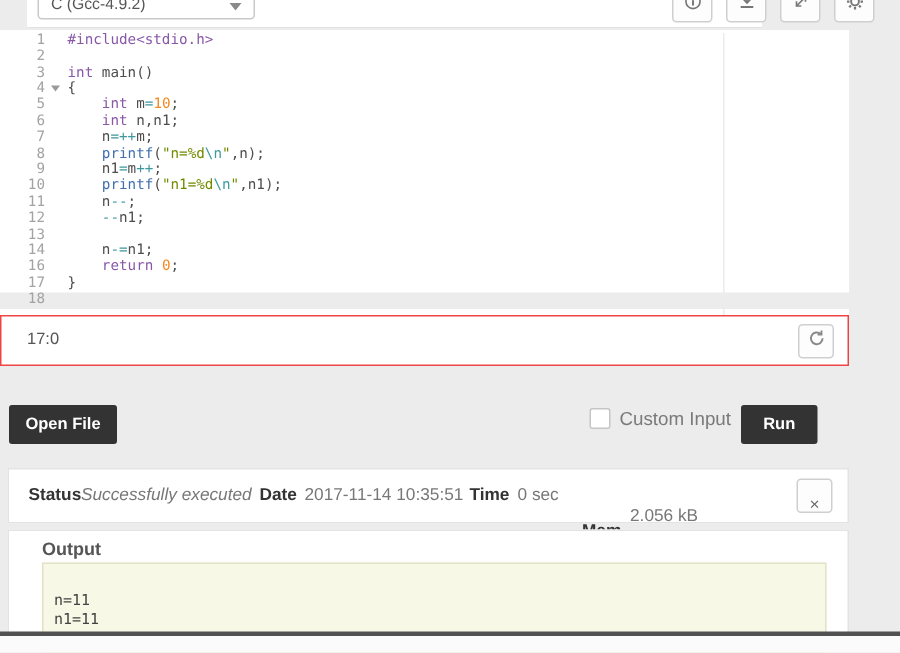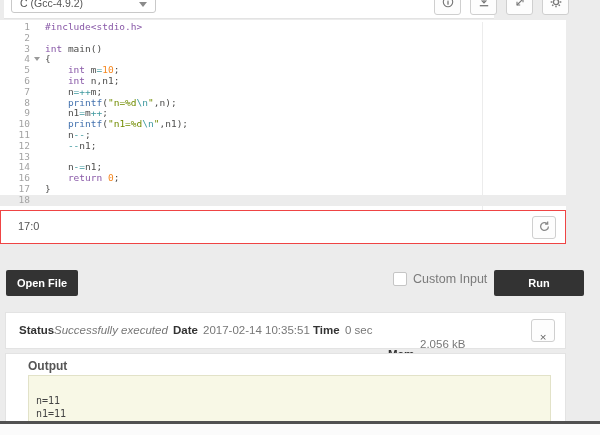--- a/index.html
+++ b/index.html
@@ -1,20 +1,20 @@
 <!DOCTYPE html>
 <html><head>
 <meta charset="utf-8">
 <style>
   * { margin:0; padding:0; box-sizing:border-box; }
   body { font-family:"Liberation Sans", sans-serif; background:#fff; }
   .page { position:relative; width:600px; height:435px; background:#ececec; overflow:hidden; }
 
   
-  .toolbar { position:absolute; left:4px; top:0; width:490px; height:19px; background:#fff; border-bottom:1px solid #e3e3e3; }
+  .toolbar { position:absolute; left:18px; top:0; width:490px; height:19px; background:#fff; border-bottom:1px solid #e3e3e3; }
   .lang-select { position:absolute; left:7px; top:-8px; width:145px; height:21px; background:#fff; border:1px solid #c9c9c9; border-radius:3px; display:flex; align-items:flex-end; padding:0 8px 3px 8px; font-size:10.5px; color:#555; }
   .caret-down { position:absolute; right:8px; bottom:5px; width:0; height:0; border-left:4px solid transparent; border-right:4px solid transparent; border-top:5px solid #8a8a8a; }
   .icon-btn { position:absolute; top:-7px; width:27px; height:22px; background:#fdfdfd; border:1px solid #cfcfcf; border-radius:3px; display:flex; align-items:flex-end; justify-content:center; padding-bottom:2px; cursor:pointer; }
   .icon-btn svg { width:12px; height:12px; }
 
   
   .editor { position:absolute; left:0; top:20px; width:566px; height:202px; background:#fff; font-family:"DejaVu Sans Mono", monospace; font-size:9.5px; }
   .ruler { position:absolute; left:482px; top:2px; width:1px; height:197px; background:#ececec; }
   .lines { position:absolute; left:0; top:2px; right:0; }
   .crow { display:flex; height:10.8px; line-height:10.8px; white-space:pre; }
@@ -30,21 +30,21 @@
   .hthumb { position:absolute; left:2px; top:1px; width:80px; height:4px; background:#c2c2c2; border-radius:2px; }
 
   
   .cursor-bar { position:absolute; left:0; top:210px; width:566px; height:34px; background:#fff; border:1px solid #ef4444; }
   .cursor-pos { position:absolute; left:17px; top:9px; font-size:11px; color:#555; }
   .refresh-btn { position:absolute; right:9px; top:5px; width:24px; height:23px; background:#fdfdfd; border:1px solid #cfcfcf; border-radius:3px; display:flex; align-items:center; justify-content:center; cursor:pointer; }
 
   
   .btn-dark { position:absolute; height:26px; background:#333; color:#fff; font-size:11px; font-weight:bold; border:none; border-radius:2px; display:flex; align-items:center; justify-content:center; cursor:pointer; }
   .open-file { left:6px; top:270px; width:72px; }
-  .run { left:494px; top:270px; width:90px; }
+  .run { left:494px; top:270px; width:51px; }
   .checkbox { position:absolute; left:393px; top:272px; width:14px; height:14px; background:#fff; border:1px solid #c5c5c5; border-radius:2px; cursor:pointer; }
   .checkbox-label { position:absolute; left:413px; top:272px; font-size:12.5px; color:#7a7a7a; }
 
   
   .result-card { position:absolute; left:5px; top:312px; width:561px; height:37px; background:#fff; border:1px solid #e3e3e3; }
   .result-card span { position:absolute; top:11px; font-size:11.5px; }
   .rlabel { font-weight:bold; color:#333; }
   .rvalue { color:#777; }
   .close-btn { position:absolute; right:10px; top:6px; width:24px; height:23px; background:#fdfdfd; border:1px solid #cfcfcf; border-radius:3px; font-size:12px; color:#666; display:flex; align-items:center; justify-content:center; cursor:pointer; }
 
@@ -143,21 +143,21 @@
 
   <button class="btn-dark open-file">Open File</button>
   <div class="checkbox"></div>
   <span class="checkbox-label">Custom Input</span>
   <button class="btn-dark run">Run</button>
 
   <div class="result-card">
     <span class="rlabel" style="left:13px;">Status</span>
     <span class="rvalue" style="left:48px;font-style:italic;">Successfully executed</span>
     <span class="rlabel" style="left:167px;">Date</span>
-    <span class="rvalue" style="left:197px;">2017-02-14 10:35:51</span>
+    <span class="rvalue" style="left:197px;">2017-11-14 10:35:51</span>
     <span class="rlabel" style="left:307px;">Time</span>
     <span class="rvalue" style="left:339px;">0 sec</span>
     <span class="rlabel" style="left:382px;margin-top:24px;">Mem</span>
     <span class="rvalue" style="left:414px;margin-top:14px;">2.056 kB</span>
     <div class="close-btn">
       <span>×</span>
     </div>
   </div>
 
   <div class="output-card">

